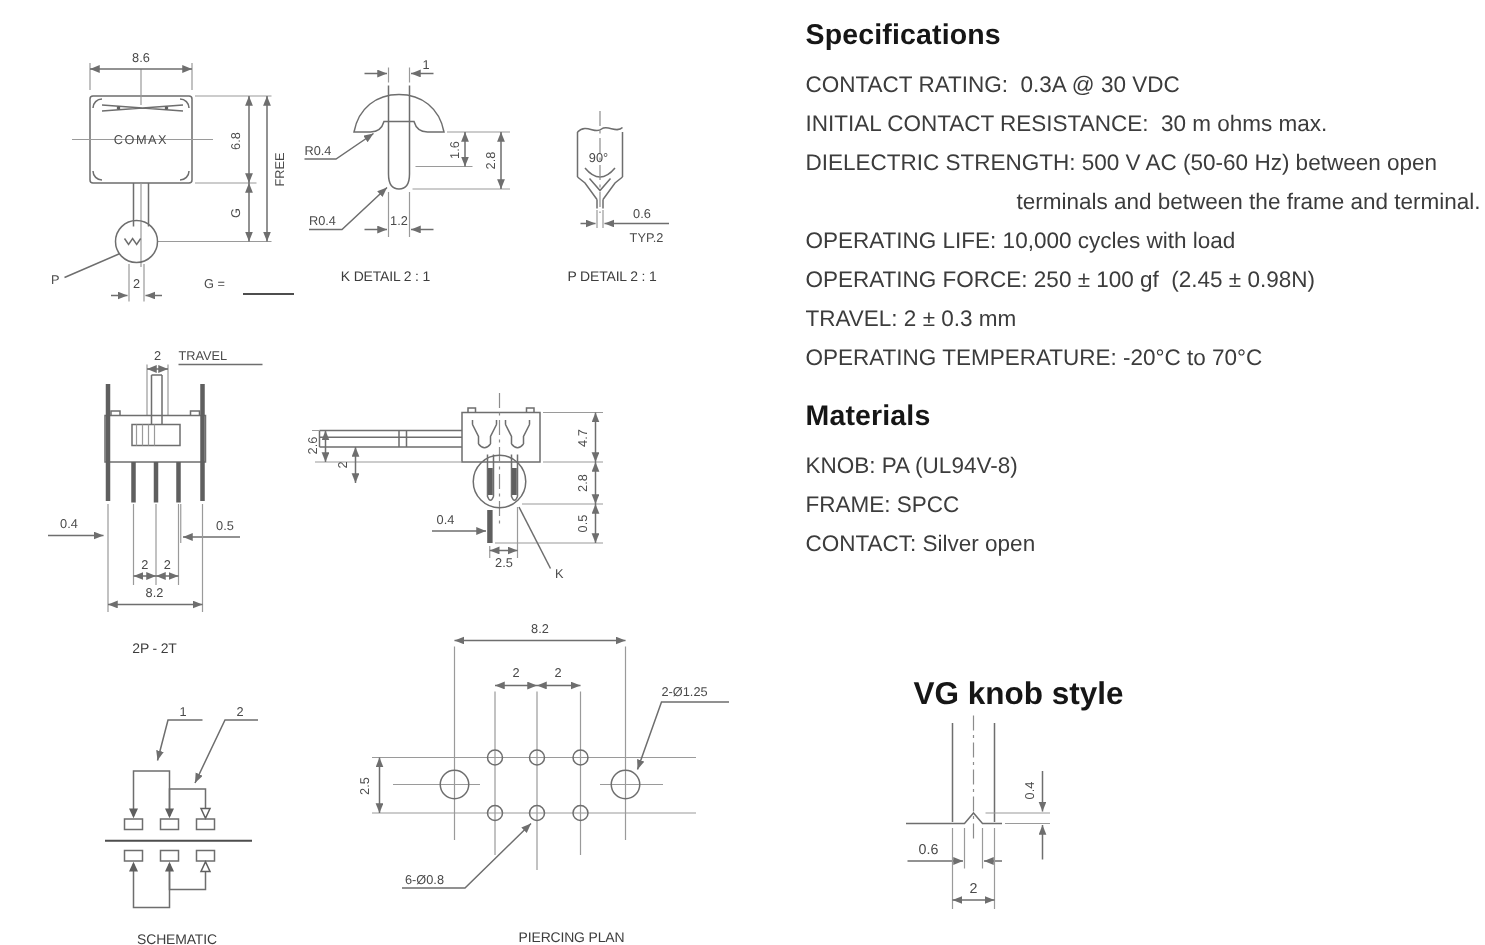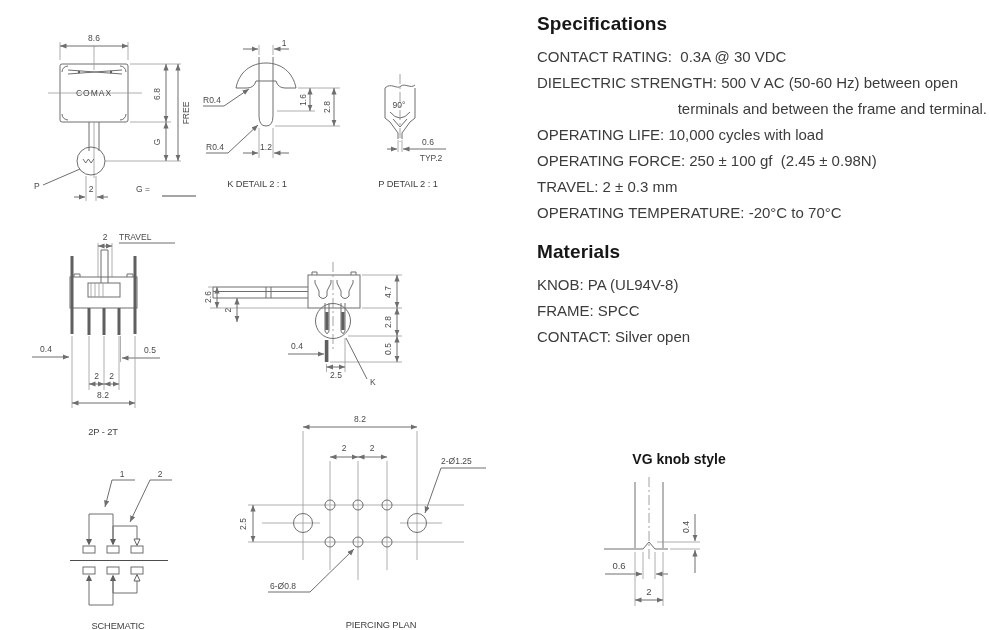--- a/index.html
+++ b/index.html
@@ -15,21 +15,21 @@
   .bk{stroke:#4d4d4d;stroke-width:1.2;fill:none;}
   text{font-family:"Liberation Sans",sans-serif;font-size:8.5px;fill:#4a4a4a;}
   .tt{font-size:9.3px;fill:#3d3d3d;letter-spacing:-0.1px;}
   .mid{text-anchor:middle;}
   .right-col{position:absolute;left:537px;top:13px;width:450px;color:#3c3c3c;}
   .h{font-size:19px;font-weight:bold;color:#161616;margin:0 0 9px 0;letter-spacing:0.1px;}
   .sl{font-size:15px;line-height:26px;white-space:pre;}
   .sl.ind{padding-left:33px;text-align:right;}
   .mats{margin-top:15px;}
   .vg-title{position:absolute;left:598px;top:451px;width:162px;text-align:center;
-            font-size:14px;font-weight:bold;color:#161616;}
+            font-size:21px;font-weight:bold;color:#161616;}
 </style>
 </head>
 <body>
 
 <svg width="990" height="630" viewBox="0 0 990 630">
   <defs>
     <marker id="ar" markerWidth="7" markerHeight="6" refX="6.5" refY="2.6" orient="auto-start-reverse" markerUnits="userSpaceOnUse">
       <path d="M0,0 L6.5,2.6 L0,5.2 Z" fill="#6e6e6e"></path>
     </marker>
   </defs>
@@ -238,20 +238,21 @@
     <text class="mid" x="619" y="569" style="font-size:9.5px">0.6</text>
     <path class="lt" d="M635,552 V606 M663,552 V606"></path>
     <path class="ln dim" d="M635,600 H663"></path>
     <text class="mid" x="649" y="595" style="font-size:9.5px">2</text>
   </g>
 </svg>
 
 <div class="right-col">
   <div class="h">Specifications</div>
   <div class="sl">CONTACT RATING:  0.3A @ 30 VDC</div>
+  <div class="sl">INITIAL CONTACT RESISTANCE:  30 m ohms max.</div>
   <div class="sl">DIELECTRIC STRENGTH: 500 V AC (50-60 Hz) between open</div>
   <div class="sl ind">terminals and between the frame and terminal.</div>
   <div class="sl">OPERATING LIFE: 10,000 cycles with load</div>
   <div class="sl">OPERATING FORCE: 250 ± 100 gf  (2.45 ± 0.98N)</div>
   <div class="sl">TRAVEL: 2 ± 0.3 mm</div>
   <div class="sl">OPERATING TEMPERATURE: -20°C to 70°C</div>
 
   <div class="h mats">Materials</div>
   <div class="sl">KNOB: PA (UL94V-8)</div>
   <div class="sl">FRAME: SPCC</div>

